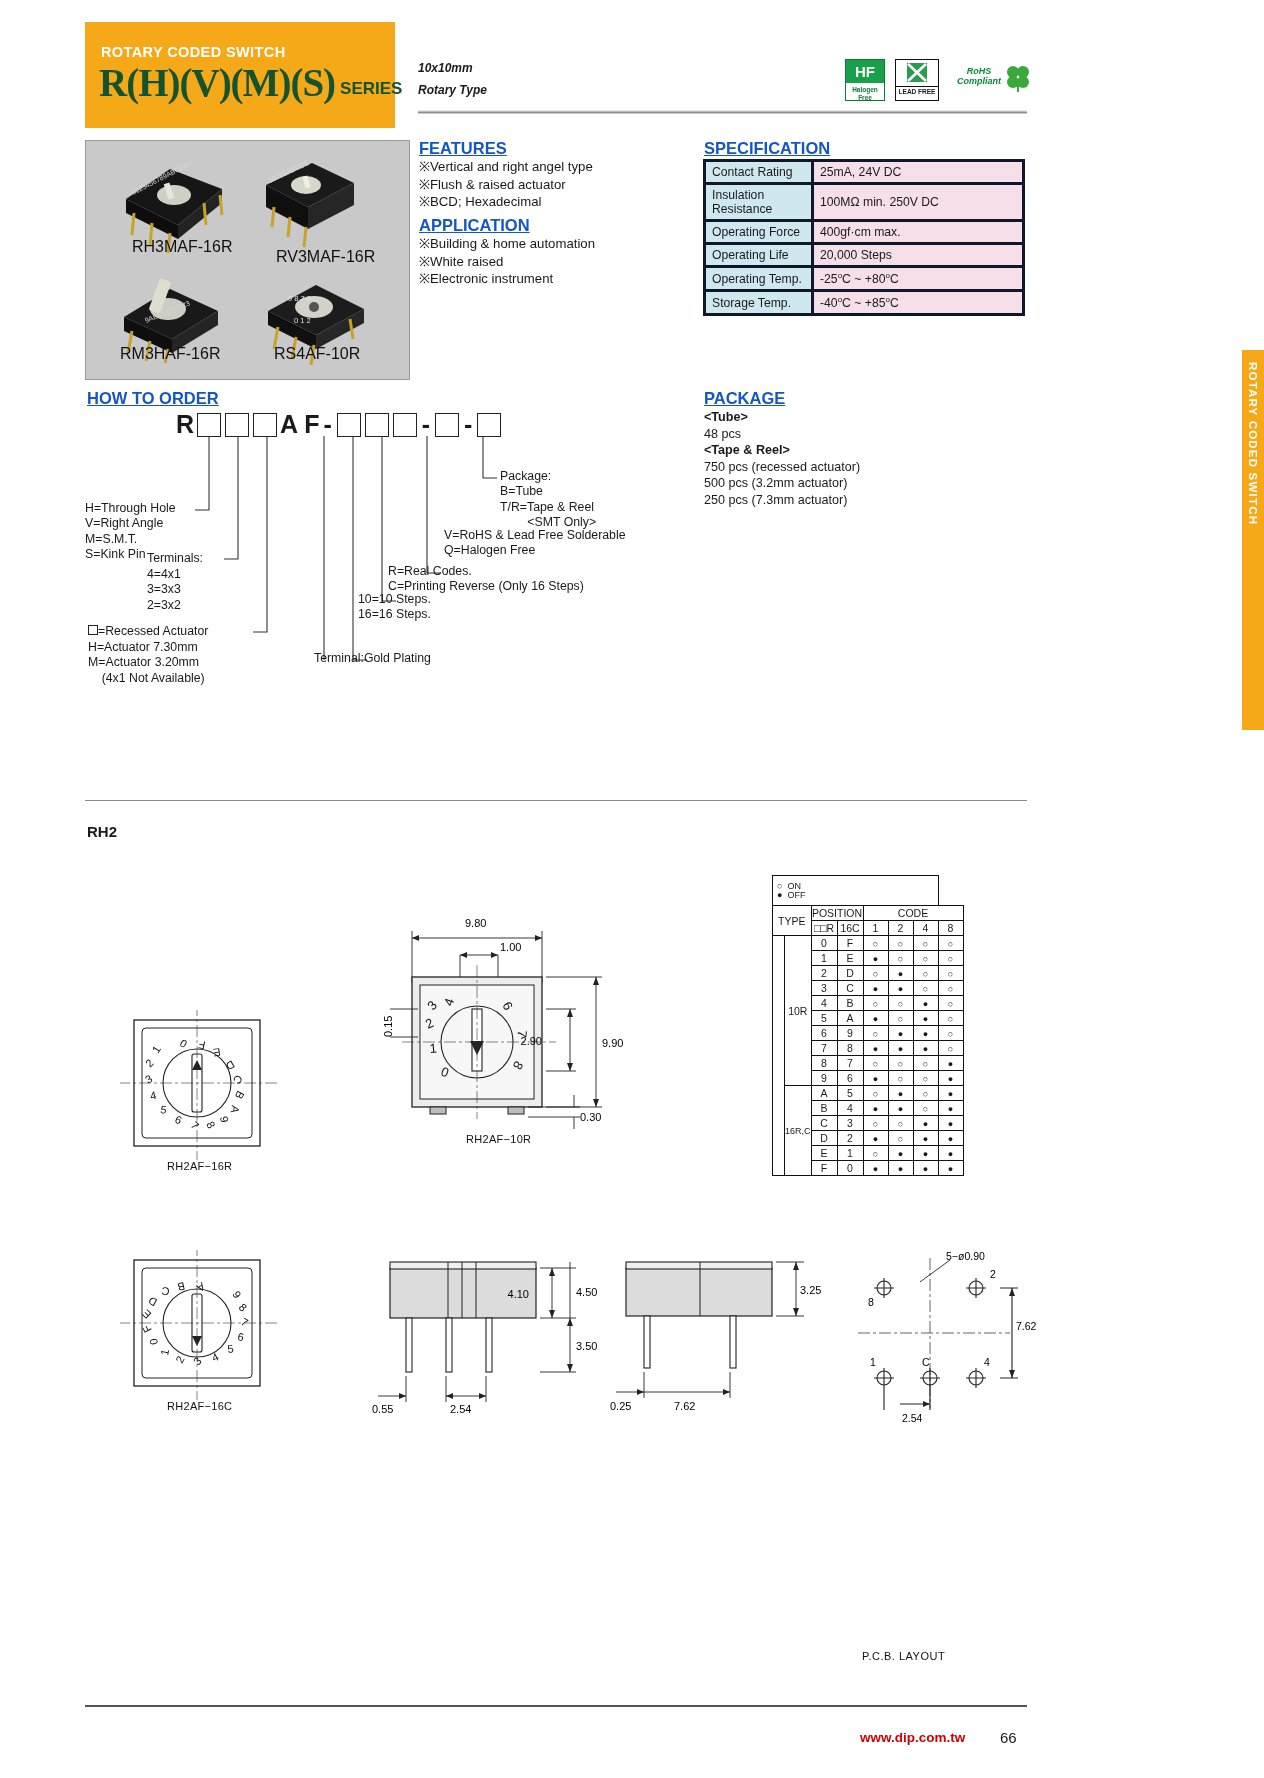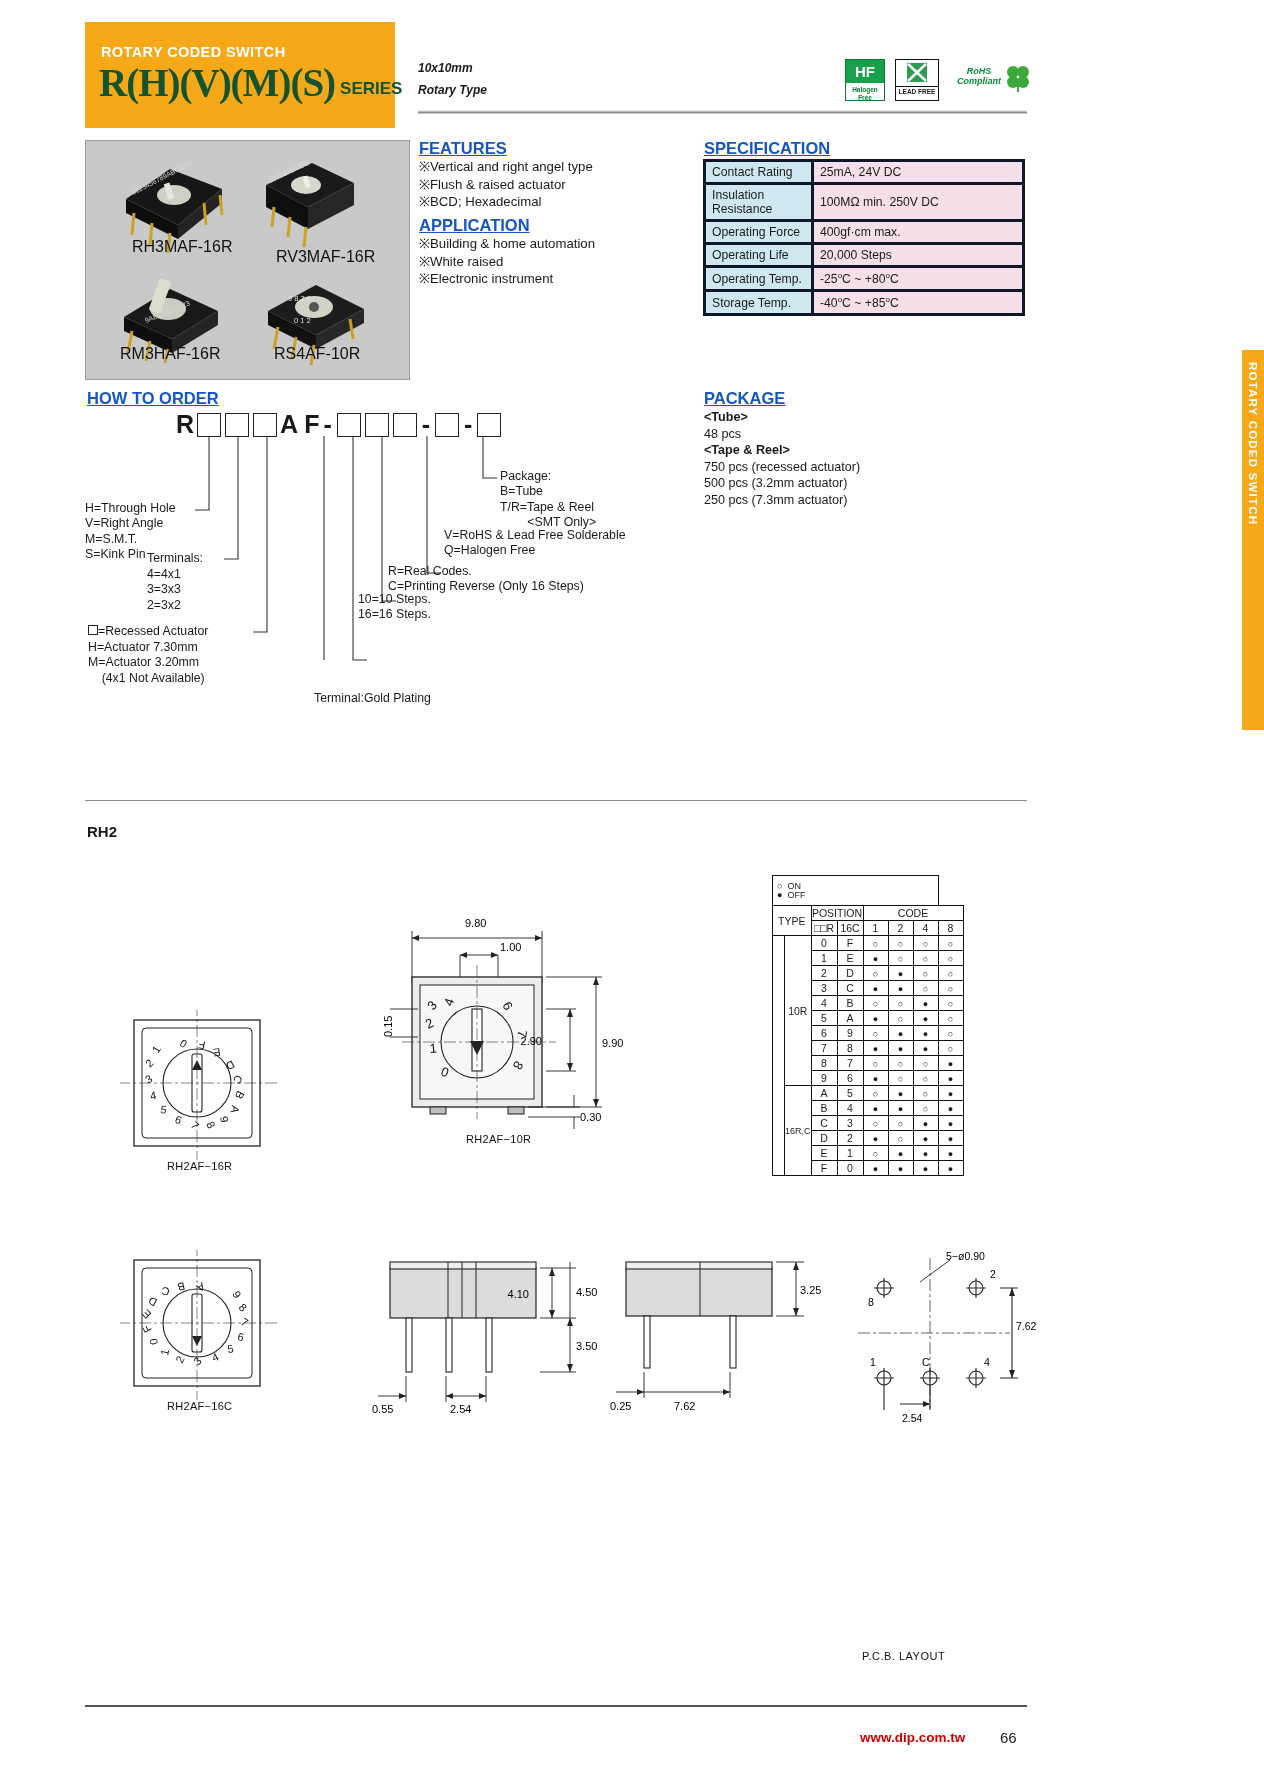--- a/index.html
+++ b/index.html
@@ -301,21 +301,21 @@
 M=S.M.T.
 S=Kink Pin</div>
   <div class="ann" style="left:62px;top:143px;">Terminals:</div>
   <div class="ann" style="left:62px;top:159px;">4=4x1
 3=3x3
 2=3x2</div>
   <div class="ann" style="left:3px;top:216px;"><span class="sq"></span><span>=Recessed Actuator</span></div>
   <div class="ann" style="left:3px;top:232px;">H=Actuator 7.30mm
 M=Actuator 3.20mm
     (4x1 Not Available)</div>
-  <div class="ann" style="left:229px;top:243px;margin-top:40px;">Terminal:Gold Plating</div>
+  <div class="ann" style="left:229px;top:243px;">Terminal:Gold Plating</div>
   <div class="ann" style="left:273px;top:184px;">10=10 Steps.
 16=16 Steps.</div>
   <div class="ann" style="left:303px;top:156px;">R=Real Codes.
 C=Printing Reverse (Only 16 Steps)</div>
   <div class="ann" style="left:359px;top:120px;">V=RoHS &amp; Lead Free Solderable
 Q=Halogen Free</div>
   <div class="ann" style="left:415px;top:61px;">Package:
 B=Tube
 T/R=Tape &amp; Reel
         &lt;SMT Only&gt;</div>

